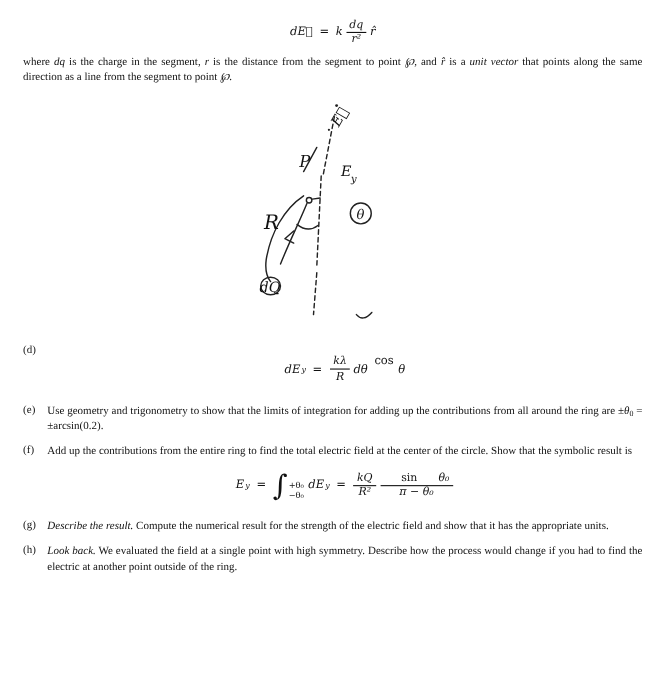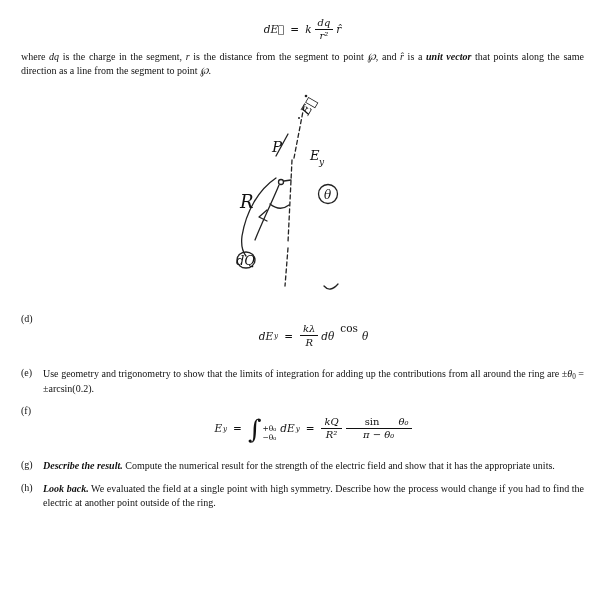--- a/index.html
+++ b/index.html
@@ -4,21 +4,21 @@
 <style>
   html,body{margin:0;padding:0;background:#ffffff;}
   body{
     width:604px;height:614px;overflow:hidden;
     font-family:"Liberation Serif", serif;
     font-size:10px;color:#111;
   }
   .page{padding:8px 20px 0 21px;}
   p{margin:0;line-height:1.38;text-align:justify;}
   .i{font-style:italic;}
-  .bi{font-style:italic;font-weight:bold;margin-top:39px;}
+  .bi{font-style:italic;font-weight:normal;margin-top:39px;}
   .sub{font-size:0.72em;vertical-align:-0.28em;}
 
   
   .equation{text-align:center;margin:9px 0 8px 0;font-size:10.5px;}
   .math{font-family:"DejaVu Serif", serif;font-style:italic;display:inline-flex;align-items:center;}
   .math .rel{font-style:normal;margin:0 5px;}
   .math .rm{font-style:normal;margin:0 3px 16px 5px;}
   .math .tok{margin:0 1px;}
   .msub{font-size:0.68em;vertical-align:-0.35em;font-style:italic;margin-right:1px;}
   .frac{display:inline-flex;flex-direction:column;text-align:center;vertical-align:middle;line-height:1.15;margin:0 2px;font-size:0.95em;}
@@ -115,20 +115,21 @@
     <div class="item">
       <span class="item-label">(e)</span>
       <div class="item-body">
         <p><span>Use geometry and trigonometry to show that the limits of integration for adding up the contributions from all around the ring are ±</span><span class="i">θ</span><span class="sub">0</span><span> = ±arcsin(0.2).</span></p>
       </div>
     </div>
 
     <div class="item">
       <span class="item-label">(f)</span>
       <div class="item-body">
+        <p><span>Add up the contributions from the entire ring to find the total electric field at the center of the circle. Show that the symbolic result is</span></p>
         <div class="equation">
           <span class="math">
             <span class="tok">E</span>
               <span class="msub">y</span>
             <span class="rel">=</span>
             <span class="int-wrap">
               <span class="int-sign">∫</span>
               <span class="int-limits">
                 <span>+θ₀</span>
                 <span>−θ₀</span>

